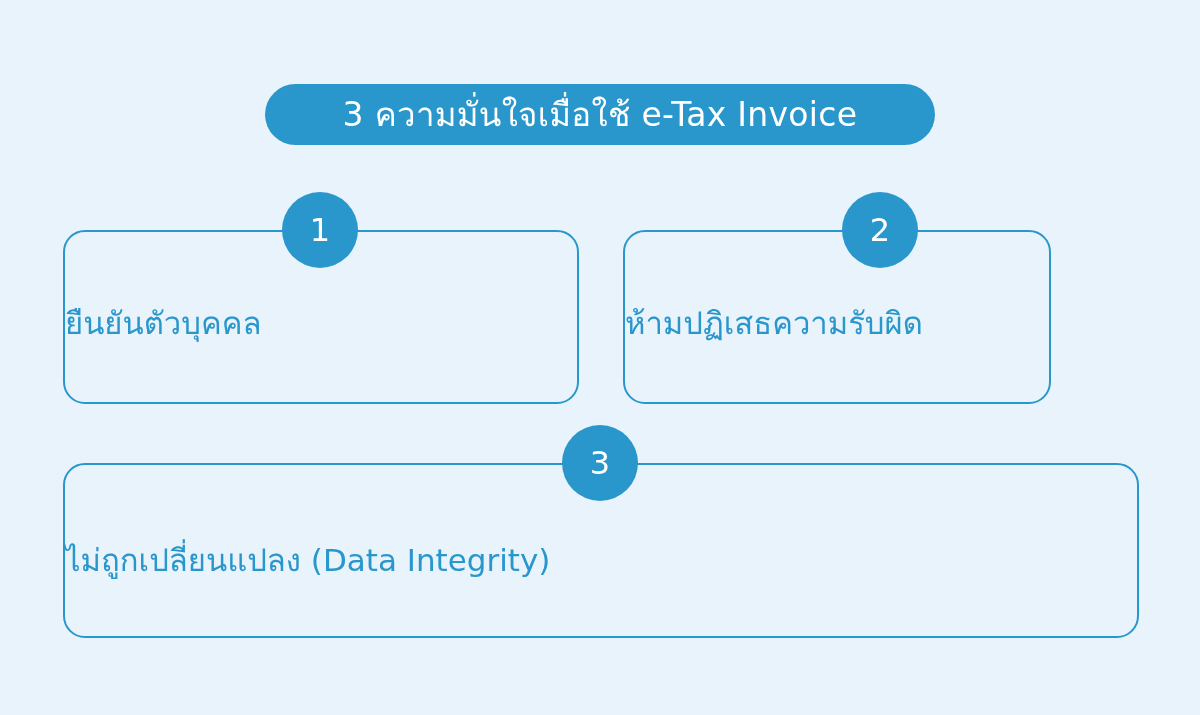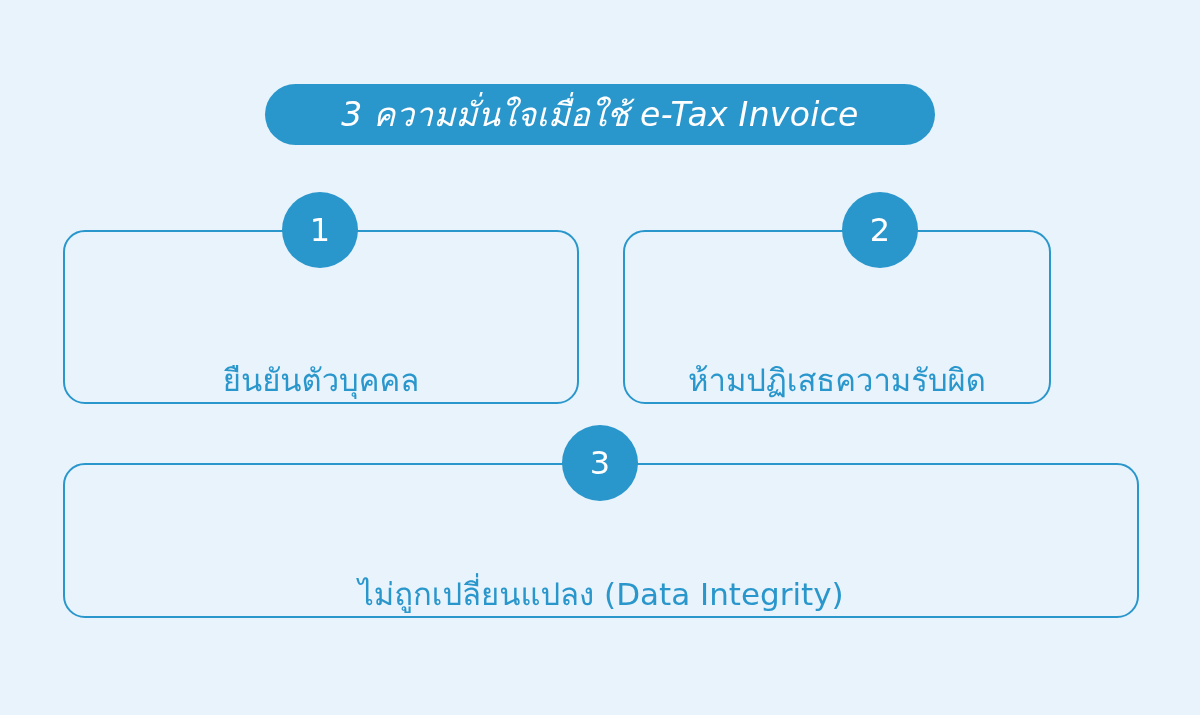--- a/index.html
+++ b/index.html
@@ -13,44 +13,43 @@
   .title-pill {
     position: absolute;
     left: 265px; top: 84px;
     width: 670px; height: 61px;
     background: #2996cc;
     border-radius: 31px;
     color: #ffffff;
     font-size: 33px;
     display: flex; align-items: center; justify-content: center;
     letter-spacing: 0.3px;
-    font-style: italic;
   }
   .box {
     position: absolute;
     border: 2.5px solid #2996cc;
     border-radius: 22px;
     box-sizing: border-box;
-    display: flex; flex-direction: row;
-    align-items: flex-end; justify-content: center;
+    display: flex; flex-direction: column;
+    align-items: flex-start; justify-content: center;
     color: #2996cc;
   }
   .box .line { font-size: 31px; line-height: 1.35; text-align: center; }
   .badge {
     position: absolute;
     width: 76px; height: 76px;
     border-radius: 50%;
     background: #2996cc;
     color: #ffffff;
     font-size: 32px;
     display: flex; align-items: center; justify-content: center;
   }
   #box1 { left: 63px; top: 230px; width: 516px; height: 174px; padding-top: 14px; }
   #box2 { left: 623px; top: 230px; width: 428px; height: 174px; padding-top: 14px; }
-  #box3 { left: 63px; top: 463px; width: 1076px; height: 155px; padding-top: 20px; }
+  #box3 { left: 63px; top: 463px; width: 1076px; height: 175px; padding-top: 20px; }
   #badge1 { left: 282px; top: 192px; }
   #badge2 { left: 842px; top: 192px; }
   #badge3 { left: 562px; top: 425px; }
 </style>
 </head>
 <body>
 
 <div class="title-pill">
   <span>3 ความมั่นใจเมื่อใช้ e-Tax Invoice</span>
 </div>

